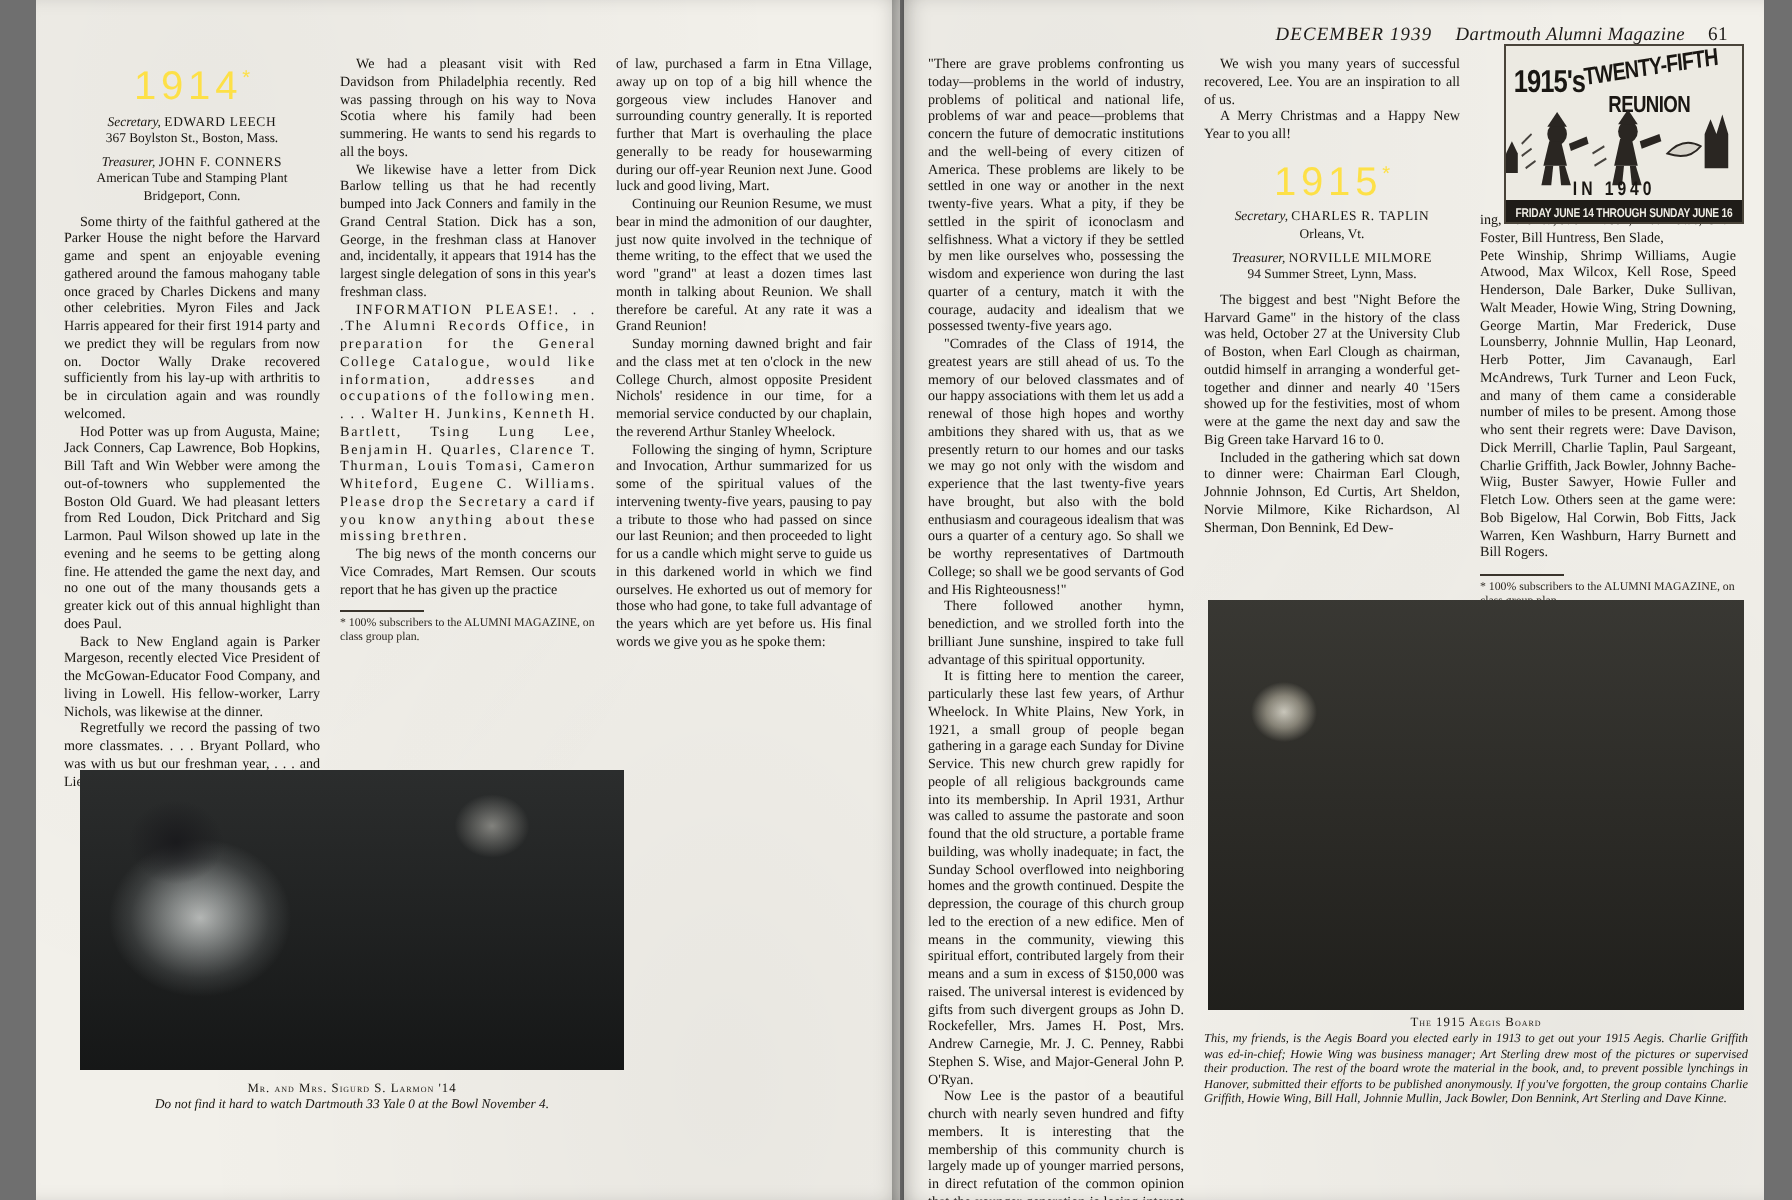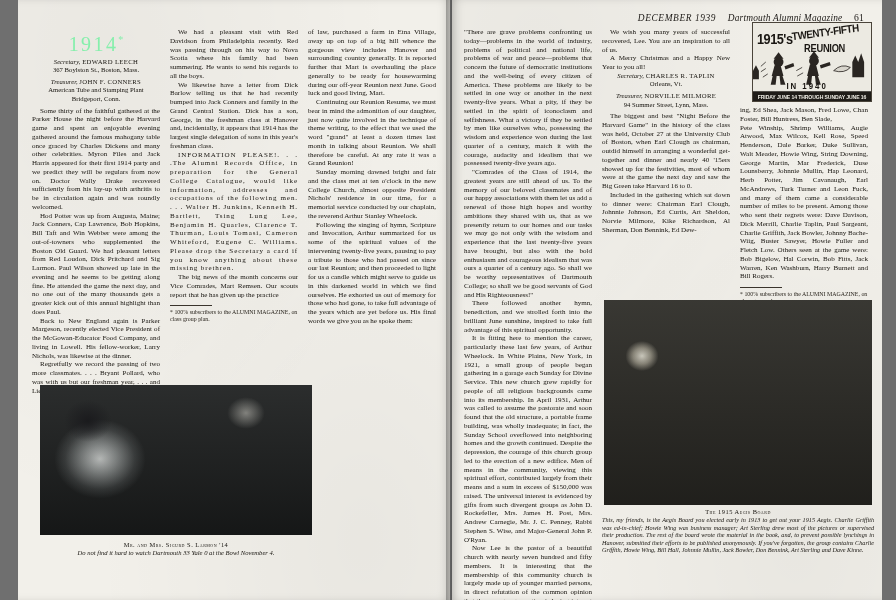--- a/index.html
+++ b/index.html
@@ -57,22 +57,22 @@
     color: #17140f;
     hyphens: auto;
     -webkit-hyphens: auto;
     word-spacing: -0.1px;
   }
   p.body.cont  { text-indent: 0; }
 
   
   .classhead { text-align: center; margin-bottom: 2px; }
   .classhead .year {
-    font-size: 20px; letter-spacing: 2.4px; color: #86efac;
-    font-family: Liberation Serif, serif;
+    font-size: 20px; letter-spacing: 2.4px; color: #fde047;
+    font-family: Liberation Sans, sans-serif;
     line-height: 23px;
   }
   .classhead .year sup { font-size: 10px; vertical-align: super; letter-spacing: 0; }
   .officer { text-align: center; font-size: 6.7px; line-height: 8.6px; color: #17140f; }
   .officer .role { font-style: italic; }
   .officer .nm { font-variant: small-caps; letter-spacing: .35px; }
   .gapsm { height: 3px; }
 
   .infohead { letter-spacing: .9px; font-size: 7.4px; }
 
@@ -125,21 +125,21 @@
       radial-gradient(ellipse 24px 22px at 198px 140px,#d0cdc0 0%, #85816d 40%, #2a2924 75%),
       linear-gradient(170deg, #55564f 0%, #3a3b36 35%, #232420 70%, #161713 100%);
   }
   #aegis-plate::after {
     content:""; position:absolute; inset:0;
     background: linear-gradient(to bottom, rgba(255,255,255,.05), rgba(0,0,0,.30));
   }
   #aegis-cap { left: 602px; top: 508px; width: 272px; }
 
   
-  #reunion-banner { position: absolute; left: 752px; top: 22px; width: 120px; height: 80px; }
+  #reunion-banner { position: absolute; left: 752px; top: 22px; width: 120px; height: 90px; }
   .banner-inner {
     width: 100%; height: 100%;
     background: #eceae2;
     border: 1px solid #4a443a;
     position: relative; overflow: hidden;
   }
   .banner-svg { position: absolute; inset: 0; width: 100%; height: 100%; }
 </style>
 </head>
 <body>
@@ -216,20 +216,23 @@
       <p class="body">"Comrades of the Class of 1914, the greatest years are still ahead of us. To the memory of our beloved classmates and of our happy associations with them let us add a renewal of those high hopes and worthy ambitions they shared with us, that as we presently return to our homes and our tasks we may go not only with the wisdom and experience that the last twenty-five years have brought, but also with the bold enthusiasm and courageous idealism that was ours a quarter of a century ago. So shall we be worthy representatives of Dartmouth College; so shall we be good servants of God and His Righteousness!"</p>
       <p class="body">There followed another hymn, benediction, and we strolled forth into the brilliant June sunshine, inspired to take full advantage of this spiritual opportunity.</p>
       <p class="body">It is fitting here to mention the career, particularly these last few years, of Arthur Wheelock. In White Plains, New York, in 1921, a small group of people began gathering in a garage each Sunday for Divine Service. This new church grew rapidly for people of all religious backgrounds came into its membership. In April 1931, Arthur was called to assume the pastorate and soon found that the old structure, a portable frame building, was wholly inadequate; in fact, the Sunday School overflowed into neighboring homes and the growth continued. Despite the depression, the courage of this church group led to the erection of a new edifice. Men of means in the community, viewing this spiritual effort, contributed largely from their means and a sum in excess of $150,000 was raised. The universal interest is evidenced by gifts from such divergent groups as John D. Rockefeller, Mrs. James H. Post, Mrs. Andrew Carnegie, Mr. J. C. Penney, Rabbi Stephen S. Wise, and Major-General John P. O'Ryan.</p>
       <p class="body">Now Lee is the pastor of a beautiful church with nearly seven hundred and fifty members. It is interesting that the membership of this community church is largely made up of younger married persons, in direct refutation of the common opinion that the younger generation is losing interest in the church. This congregation includes many leaders of thought</p>
     </div>
 
     <div class="col">
       <p class="body">We wish you many years of successful recovered, Lee. You are an inspiration to all of us.</p>
       <p class="body">A Merry Christmas and a Happy New Year to you all!</p>
 
+      <div class="classhead" style="margin-top:4px;">
+        <div class="year"><span>1915</span><sup>*</sup></div>
+      </div>
       <div class="officer">
         <span class="role">Secretary,</span>
         <span class="nm">CHARLES R. TAPLIN</span>
       </div>
       <div class="officer addr">Orleans, Vt.</div>
       <div class="gapsm"></div>
       <div class="officer">
         <span class="role">Treasurer,</span>
         <span class="nm">NORVILLE MILMORE</span>
       </div>

